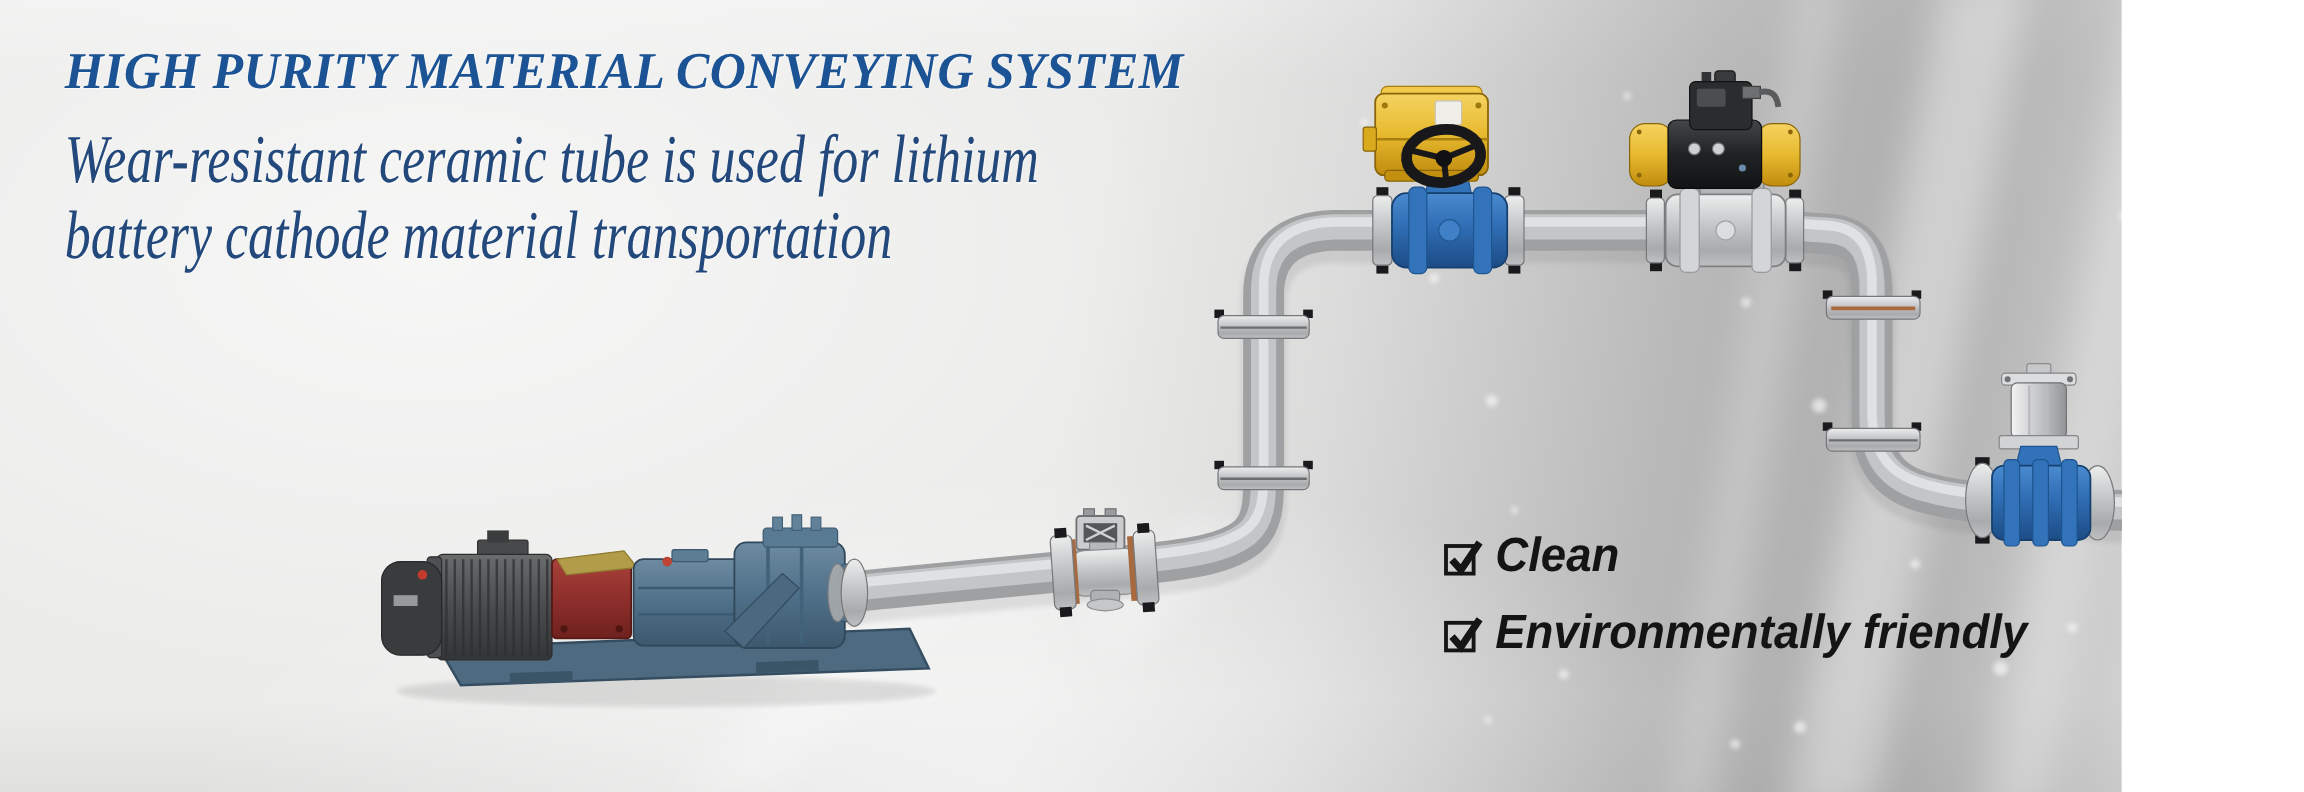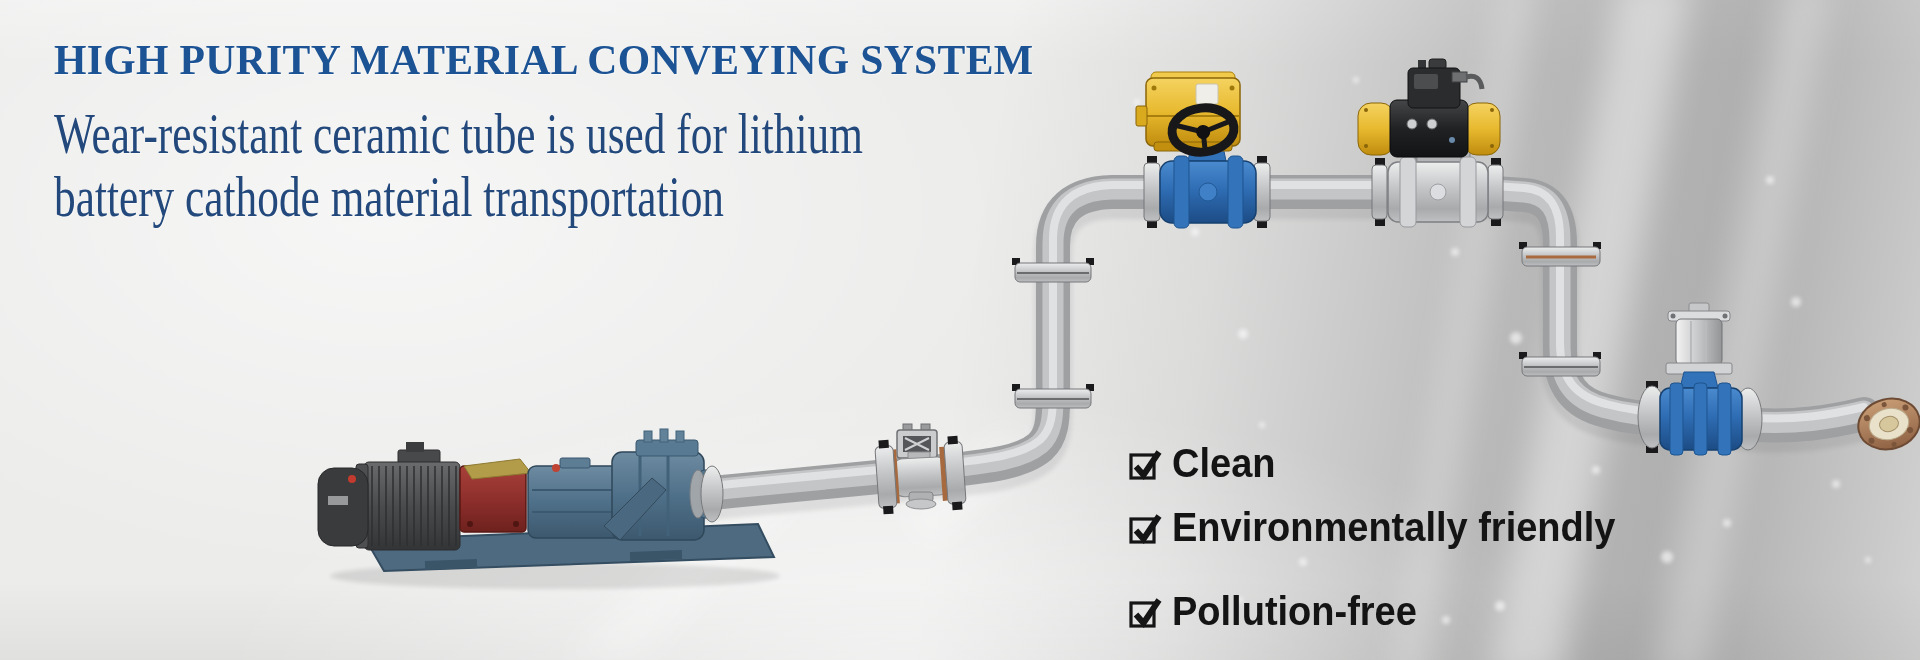--- a/index.html
+++ b/index.html
@@ -1,24 +1,25 @@
 <!DOCTYPE html>
 <html><head>
 <meta charset="utf-8">
 <style>
   html,body{margin:0;padding:0;background:#ffffff;}
   .banner{
-    position:relative;width:1920px;height:660px;overflow:hidden;
+    position:relative;width:1768px;height:660px;overflow:hidden;
     font-family:"Liberation Sans",sans-serif;
     background:
       radial-gradient(900px 520px at 20% 32%, rgba(255,255,255,.55), rgba(255,255,255,0) 70%),
       radial-gradient(1050px 430px at 47% 102%, rgba(255,255,255,.55), rgba(255,255,255,0) 65%),
       linear-gradient(99deg, rgba(0,0,0,0) 50%, rgba(70,70,72,.10) 62%, rgba(52,52,54,.28) 77%, rgba(44,44,46,.32) 88%, rgba(95,95,97,.18) 100%),
       linear-gradient(180deg, rgba(255,255,255,.30) 0%, rgba(0,0,0,0) 10%, rgba(0,0,0,0) 88%, rgba(0,0,0,.05) 100%),
       #ececeb;
+    font-style: italic;
   }
   .scene{position:absolute;left:0;top:0;width:1920px;height:660px;}
 
   
   .pb{fill:none;stroke:#9ea0a2;stroke-width:34;stroke-linecap:round;}
   .pm{fill:none;stroke:#c4c5c7;stroke-width:21;stroke-linecap:round;transform:translateY(-3px);}
   .ph{fill:none;stroke:#e2e3e4;stroke-width:8;stroke-linecap:round;transform:translateY(-7px);opacity:.95;}
   .psd{fill:none;stroke:#63656a;stroke-width:38;stroke-linecap:round;}
 
   
@@ -28,21 +29,21 @@
     letter-spacing:.3px;transform:scaleX(.97);transform-origin:left top;white-space:nowrap;
     text-shadow:1px 1px 0 rgba(255,255,255,.55);
   }
   .subtitle{
     margin-top:21px;font-family:"Liberation Serif",serif;font-weight:400;font-size:57px;line-height:63px;
     transform:scaleX(.76);transform-origin:left top;white-space:nowrap;
     text-shadow:1px 1px 0 rgba(255,255,255,.45);
   }
 
   
-  .features{position:absolute;left:1128px;top:440px;list-style:none;margin:0;padding:0;}
+  .features{position:absolute;left:1202px;top:440px;list-style:none;margin:0;padding:0;}
   .features li{display:flex;align-items:center;gap:10px;height:46px;}
   .features li:nth-child(1){margin-bottom:18px;}
   .features li:nth-child(2){margin-bottom:38px;}
   .feature-label{
     font-family:"Liberation Sans",sans-serif;font-weight:700;font-size:40px;line-height:44px;
     transform:scaleX(.95);transform-origin:left center;white-space:nowrap;
   }
   .cb{flex:0 0 auto;}
 </style>
 </head>
@@ -379,22 +380,15 @@
       </svg>
       <span class="feature-label" style="color:#141414;">Clean</span>
     </li>
     <li>
       <svg class="cb" width="34" height="36" viewBox="0 0 34 36" aria-hidden="true">
         <rect x="3" y="10" width="23" height="23" fill="none" stroke="#151515" stroke-width="3.2"></rect>
         <path d="M8 21.5 L15.5 30 L31 7" fill="none" stroke="#151515" stroke-width="6"></path>
       </svg>
       <span class="feature-label" style="color:#141414;">Environmentally friendly</span>
     </li>
-    <li>
-      <svg class="cb" width="34" height="36" viewBox="0 0 34 36" aria-hidden="true">
-        <rect x="3" y="10" width="23" height="23" fill="none" stroke="#151515" stroke-width="3.2"></rect>
-        <path d="M8 21.5 L15.5 30 L31 7" fill="none" stroke="#151515" stroke-width="6"></path>
-      </svg>
-      <span class="feature-label" style="color:#141414;">Pollution-free</span>
-    </li>
   </ul>
 
 </div>
 
 </body></html>

